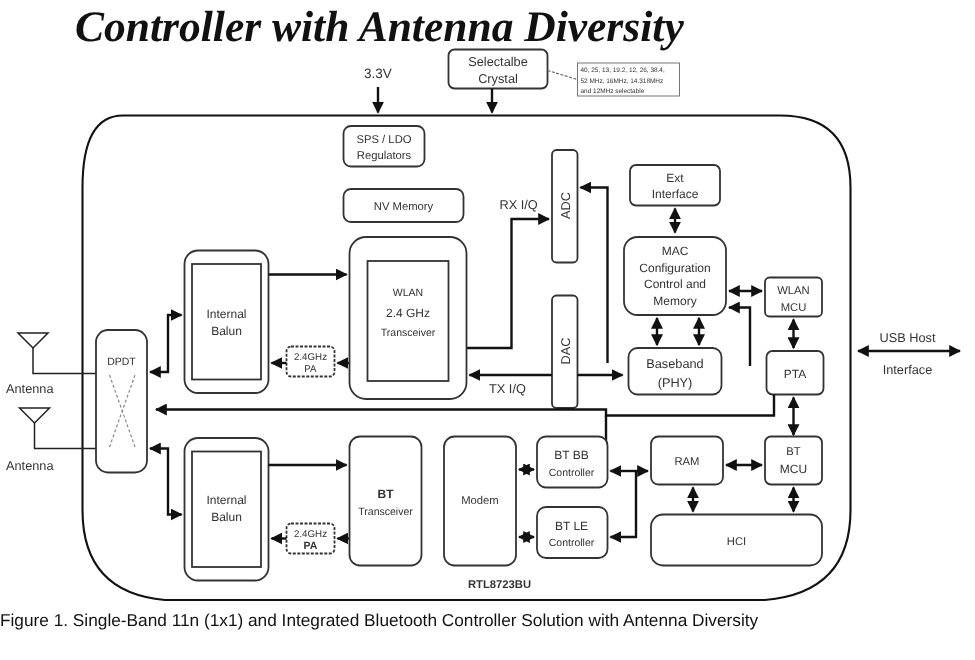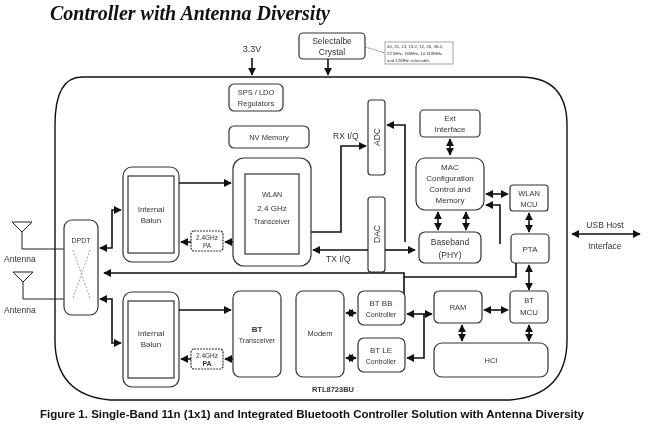--- a/index.html
+++ b/index.html
@@ -1,18 +1,18 @@
 <!DOCTYPE html>
 <html><head>
 <meta charset="utf-8">
 <style>
   html, body { margin: 0; padding: 0; background: #ffffff; }
   body { width: 650px; height: 440px; position: relative; overflow: hidden; font-family: "Liberation Sans", sans-serif; }
-  .title { position: absolute; left: 50px; top: 2px; font-family: "Liberation Serif", serif; font-style: italic; font-weight: bold; font-size: 20px; color: #111; white-space: nowrap; }
-  .caption { position: absolute; left: 0; width: 584px; top: 408px; text-align: right; font-family: "Liberation Sans", sans-serif; font-weight: bold; font-size: 11.5px; color: #111; white-space: nowrap; }
+  .title { position: absolute; left: 50px; top: 2px; font-family: "Liberation Serif", serif; font-style: italic; font-weight: bold; font-size: 29px; color: #111; white-space: nowrap; }
+  .caption { position: absolute; left: 0; width: 584px; top: 408px; text-align: left; font-family: "Liberation Sans", sans-serif; font-weight: normal; font-size: 11.5px; color: #111; white-space: nowrap; }
   svg { position: absolute; left: 0; top: 0; }
   svg text { font-family: "Liberation Sans", sans-serif; fill: #333; }
   .blk { fill: #fff; stroke: #333; stroke-width: 1.2; }
   .ln { fill: none; stroke: #111; stroke-width: 1.6; }
   .thin { fill: none; stroke: #222; stroke-width: 1; }
 </style>
 </head>
 <body>
 
 <div class="title">Controller with Antenna Diversity</div>

